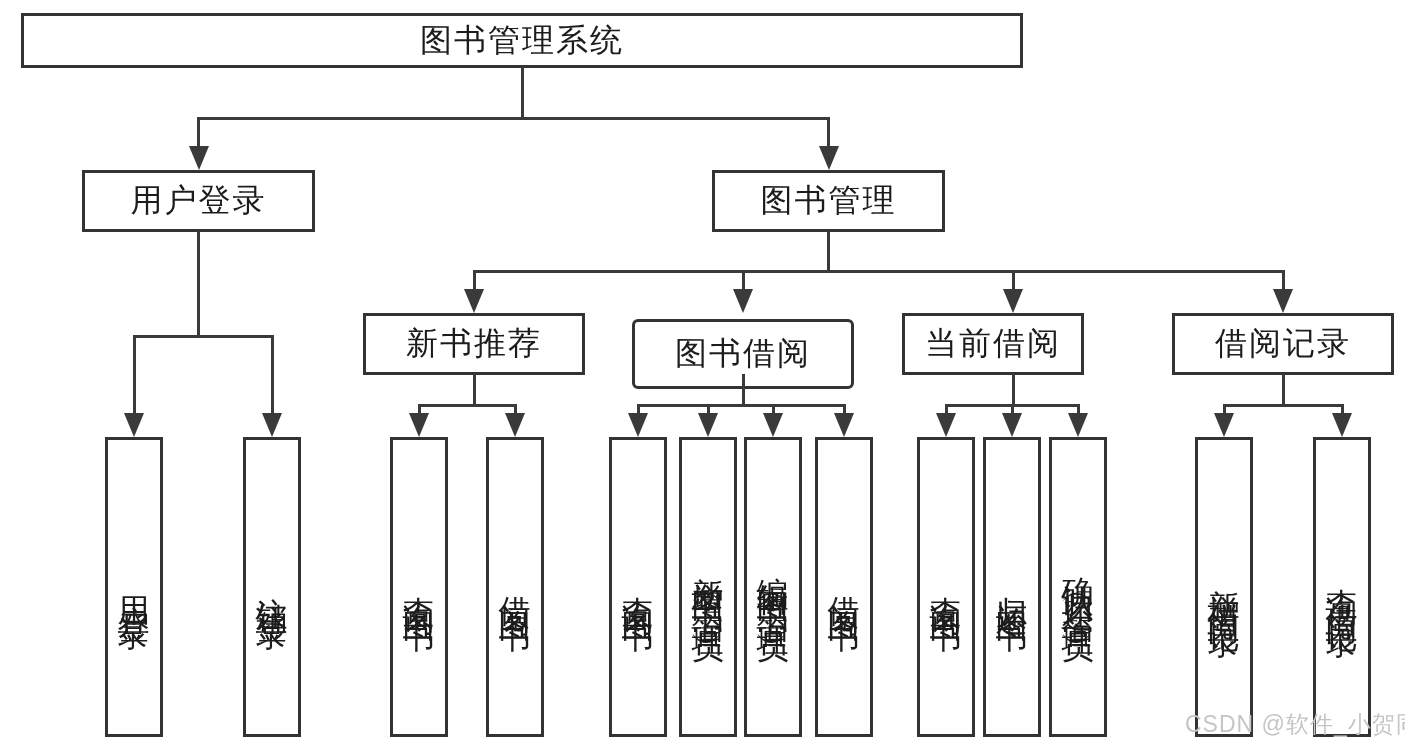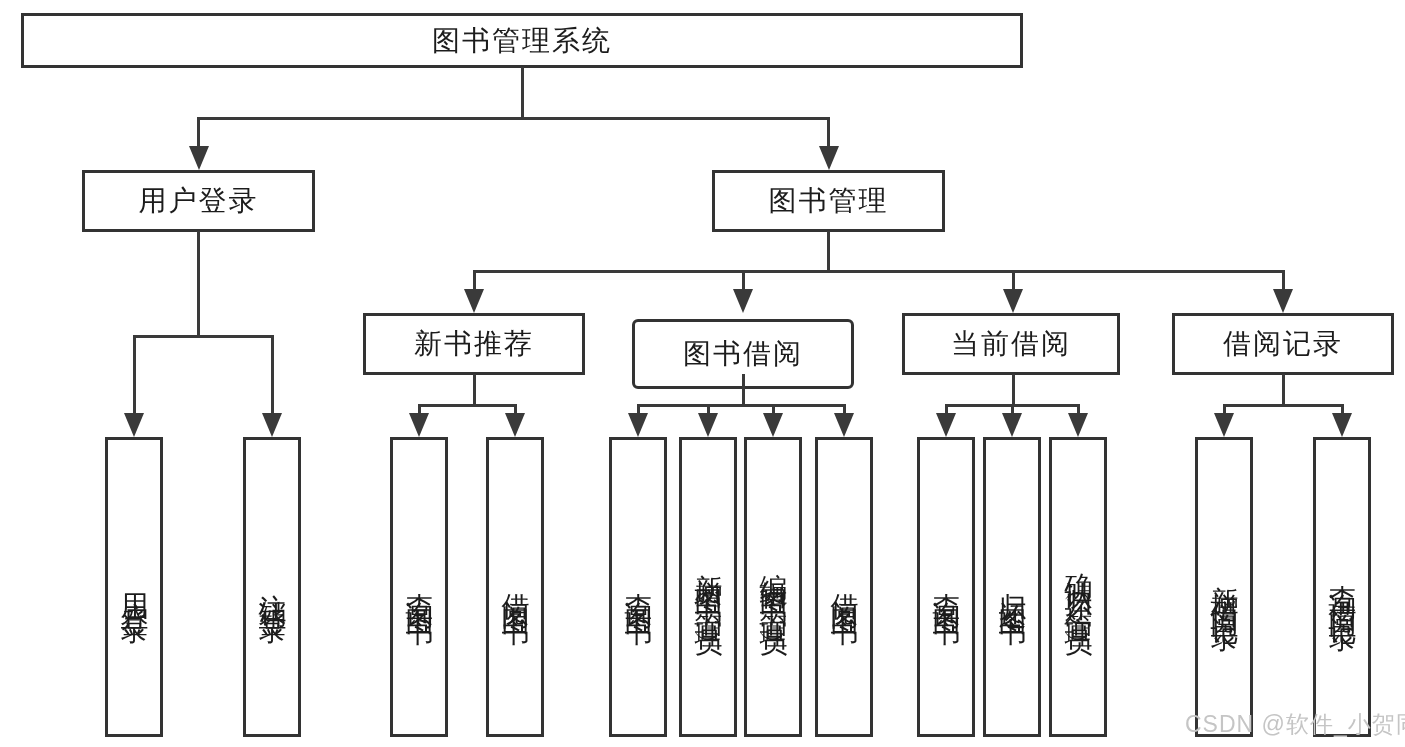--- a/index.html
+++ b/index.html
@@ -17,21 +17,21 @@
   }
   #canvas{position:absolute;left:0;top:0;width:1405px;height:747px;}
   .node{
     position:absolute;box-sizing:border-box;
     border:3px solid var(--border);
     background:#ffffff;
     display:flex;align-items:center;justify-content:center;
   }
   .node .label{
     color:var(--text);
-    font-size:28px;
+    font-size:32px;
     letter-spacing:2px;
     white-space:nowrap;
   }
   .node.vertical .label{
     writing-mode:vertical-rl;
     text-orientation:mixed;
     letter-spacing:8px;
     line-height:1;
     white-space:normal;
   }
@@ -61,21 +61,21 @@
     </div>
     <div class="node" style="left: 363px; top: 313px; width: 222px; height: 62px;">
       <span class="label">新书推荐</span>
     </div>
     <div class="node" style="left: 712px; top: 170px; width: 233px; height: 62px;">
       <span class="label">图书管理</span>
     </div>
     <div class="node" style="left: 632px; top: 319px; width: 222px; height: 70px; border-radius: 6px;">
       <span class="label">图书借阅</span>
     </div>
-    <div class="node" style="left: 902px; top: 313px; width: 218px; height: 62px;">
+    <div class="node" style="left: 902px; top: 313px; width: 182px; height: 62px;">
       <span class="label">当前借阅</span>
     </div>
     <div class="node" style="left: 1172px; top: 313px; width: 222px; height: 62px;">
       <span class="label">借阅记录</span>
     </div>
     <div class="node vertical" style="left: 105px; top: 437px; width: 58px; height: 300px;">
       <span class="label">用户登录</span>
     </div>
     <div class="node vertical" style="left: 243px; top: 437px; width: 58px; height: 300px;">
       <span class="label">注销登录</span>

